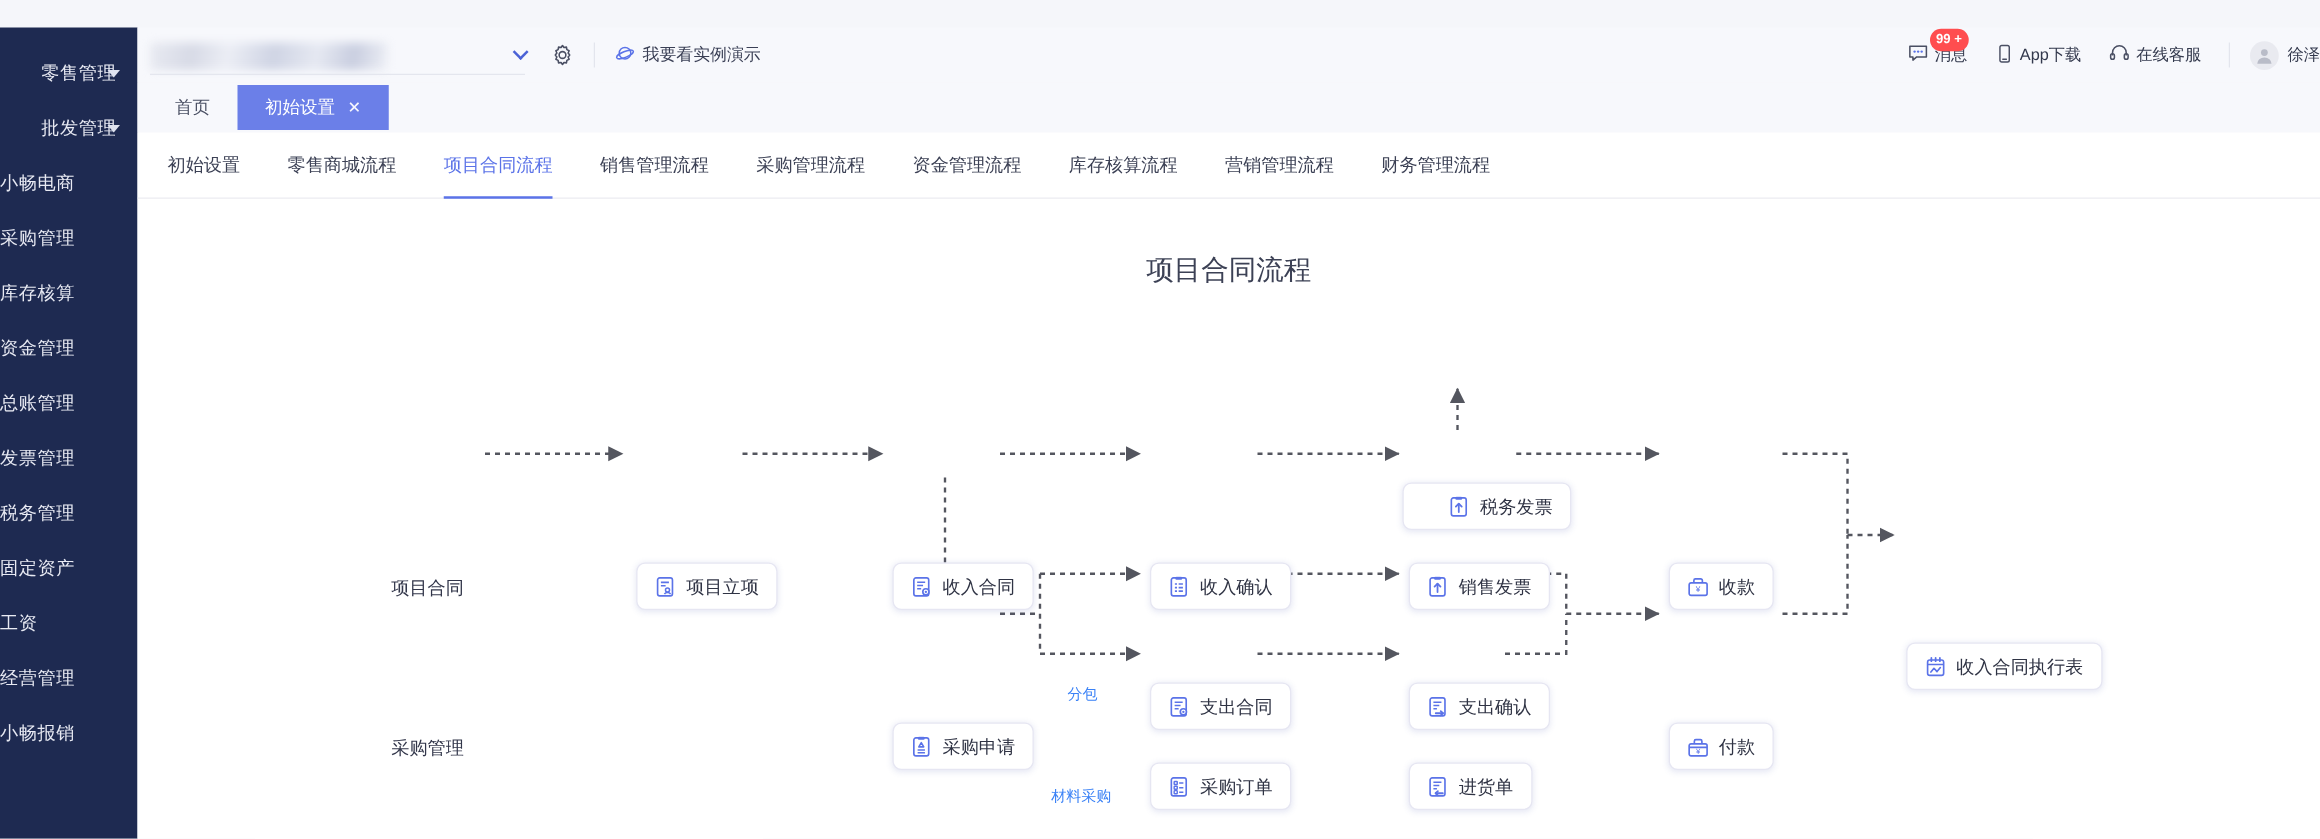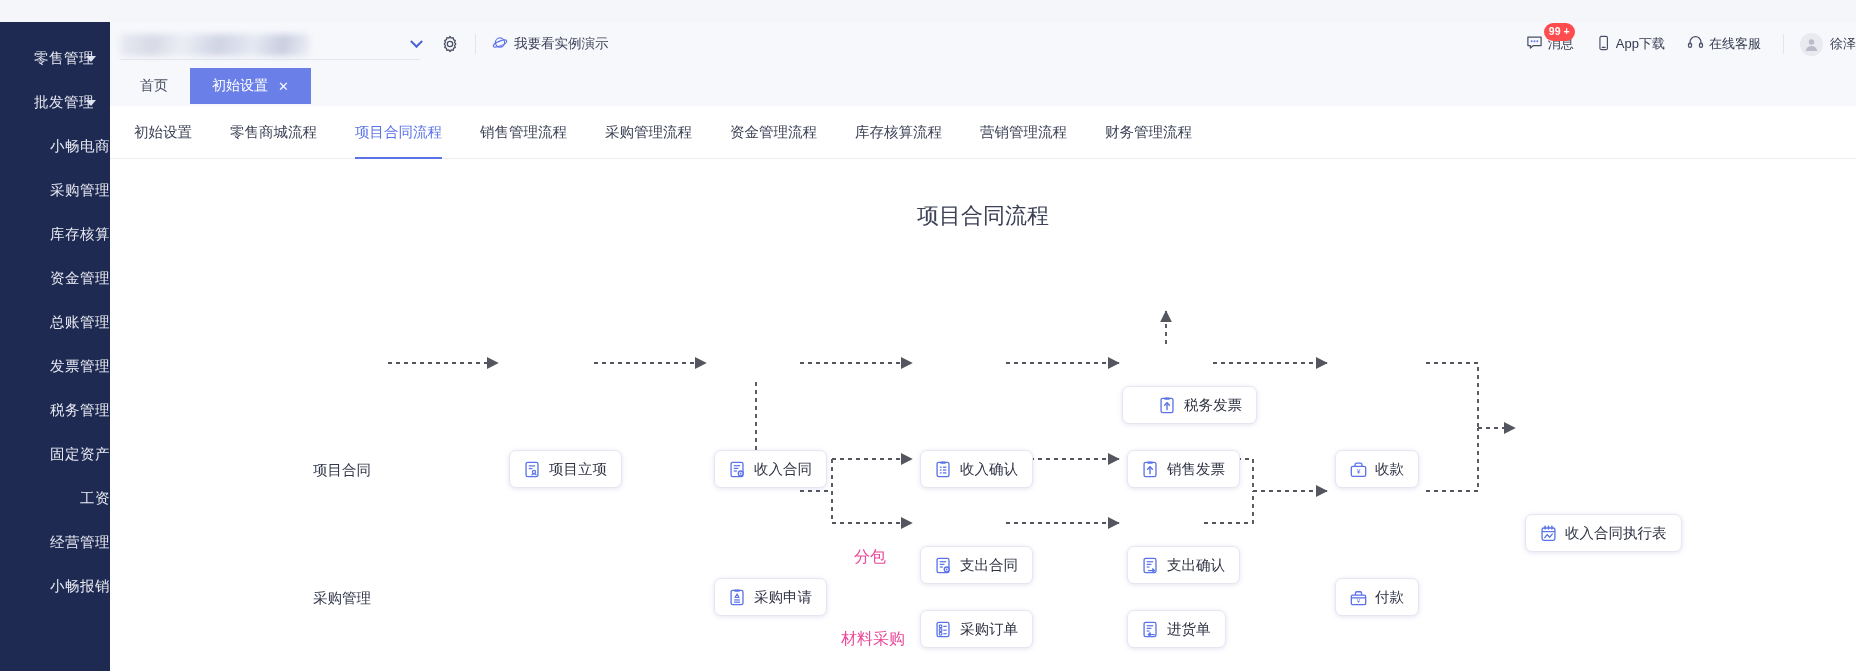--- a/index.html
+++ b/index.html
@@ -20,30 +20,30 @@
   .logo-wrap { padding: 12px 0 6px 10px; }
   .logo-row { display: flex; align-items: center; gap: 5px; }
   .logo-mark {
     width: 26px; height: 26px; flex: 0 0 26px;
     display:flex; align-items:center; justify-content:center;
   }
   .logo-text { color:#fff; font-size:12px; letter-spacing:-0.5px; white-space:nowrap; font-weight:500;}
   .logo-sub { color:#fff; font-size:12px; margin-top:2px; padding-left:1px; font-weight:500;}
   .nav { margin-top: 14px; }
   .nav-item {
-    height: 44px; display:flex; align-items:center; justify-content:flex-end;
+    height: 44px; display:flex; align-items:center; justify-content:flex-start;
     color: #e8eaf3; font-size: 14.5px; letter-spacing:0.5px; cursor:pointer;
     position: relative;
   }
   .nav-item .caret {
     position:absolute; right: 14px; top: 50%; margin-top:-2px;
     width: 0; height: 0; border-left: 5px solid transparent;
     border-right: 5px solid transparent; border-top: 6px solid #dfe3f0;
   }
-  .nav-item.has-caret { padding-right: 16px; justify-content:flex-end; padding-left: 16px; }
+  .nav-item.has-caret { justify-content:center; padding-left: 16px; }
 
   
   .topbar {
     position:absolute; left:110px; top:22px; right:0; height:44px;
     background:#f7f8fc; display:flex; align-items:center;
   }
   .org-field {
     margin-left: 10px; width: 215px; height: 28px; position:relative;
   }
   .org-blur {
@@ -133,21 +133,21 @@
     border: 1px solid #e6e6f2; border-radius: 7px;
     box-shadow: 0 1px 5px rgba(90,100,180,0.16);
     display:flex; align-items:center; gap:8px; padding: 0 14px;
     font-size: 14.5px; color:#2f3344; cursor:pointer; white-space:nowrap;
   }
   .node .ico { width:17px;height:17px; flex:0 0 17px; display:flex; }
   .row-label {
     position:absolute; font-size:14.5px; color:#32364a; white-space:nowrap;
   }
   .edge-label {
-    position:absolute; font-size:16px; color:#ec4899; white-space:nowrap;
+    position:absolute; font-size:12px; color:#3b82f6; white-space:nowrap;
   }
 </style>
 </head>
 <body>
 
 <div class="app">
 
   <div class="sidebar">
     <div class="nav" id="sidebar-nav">
         <div class="nav-item has-caret">

